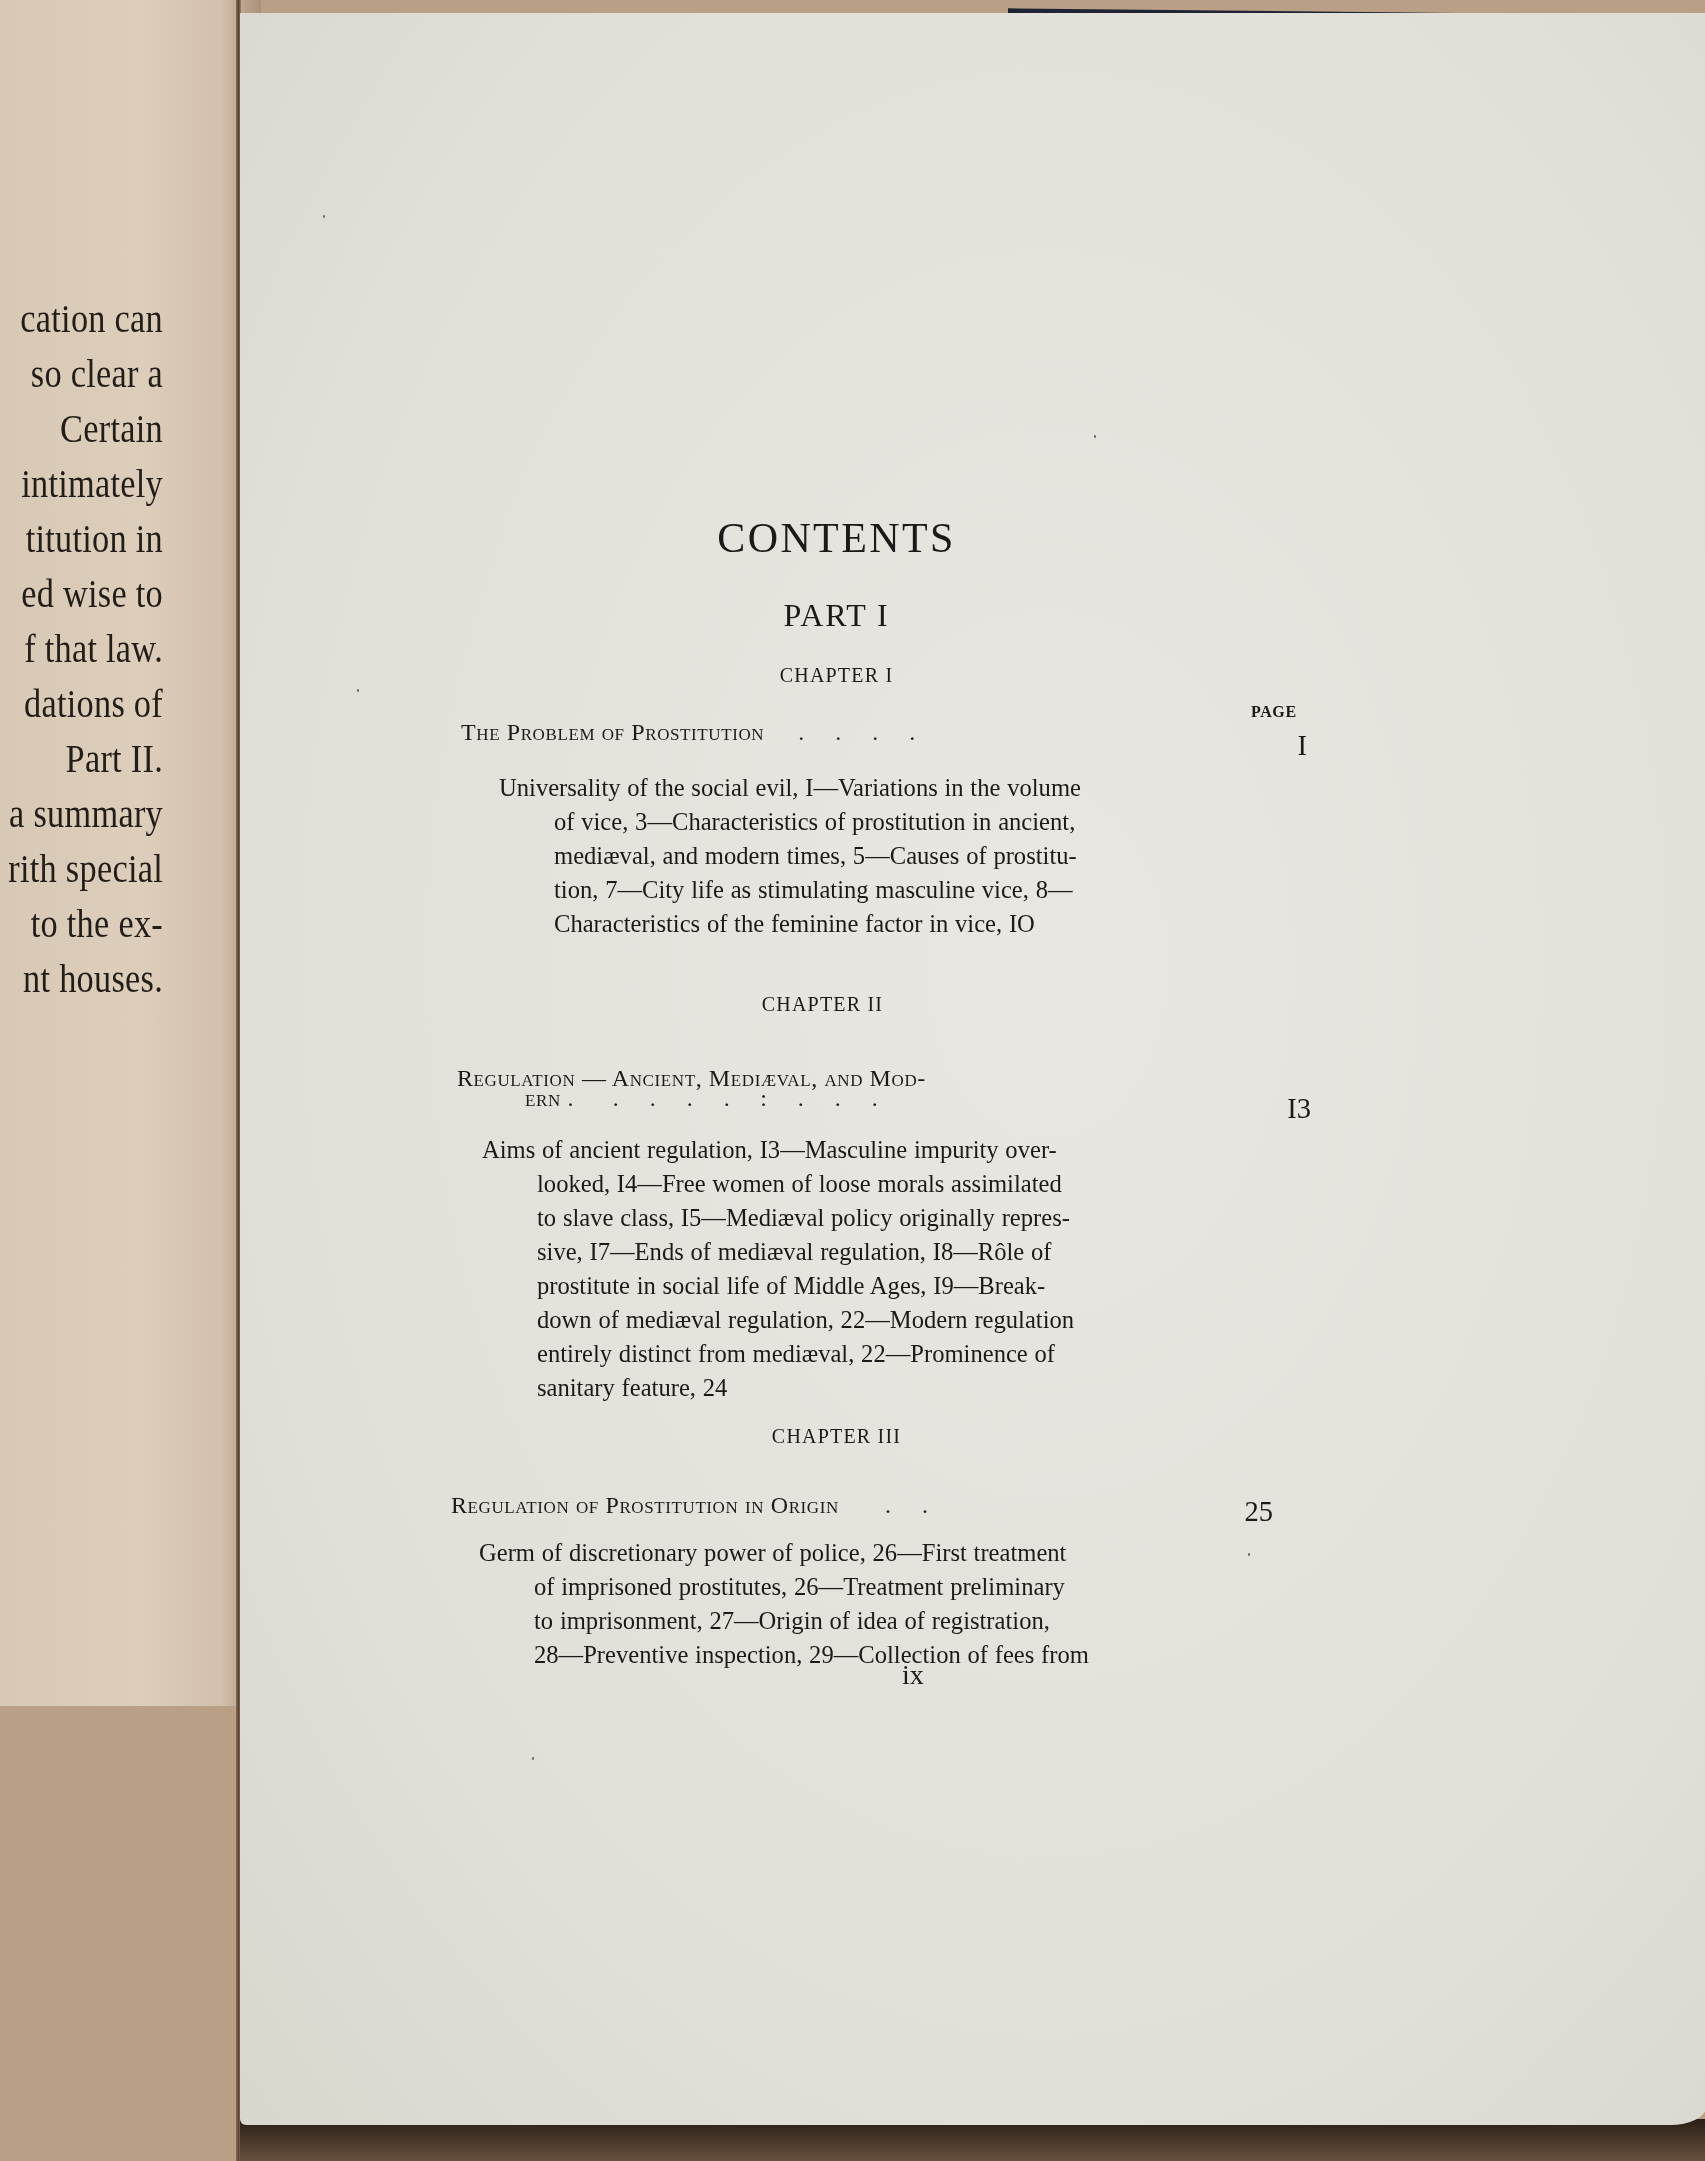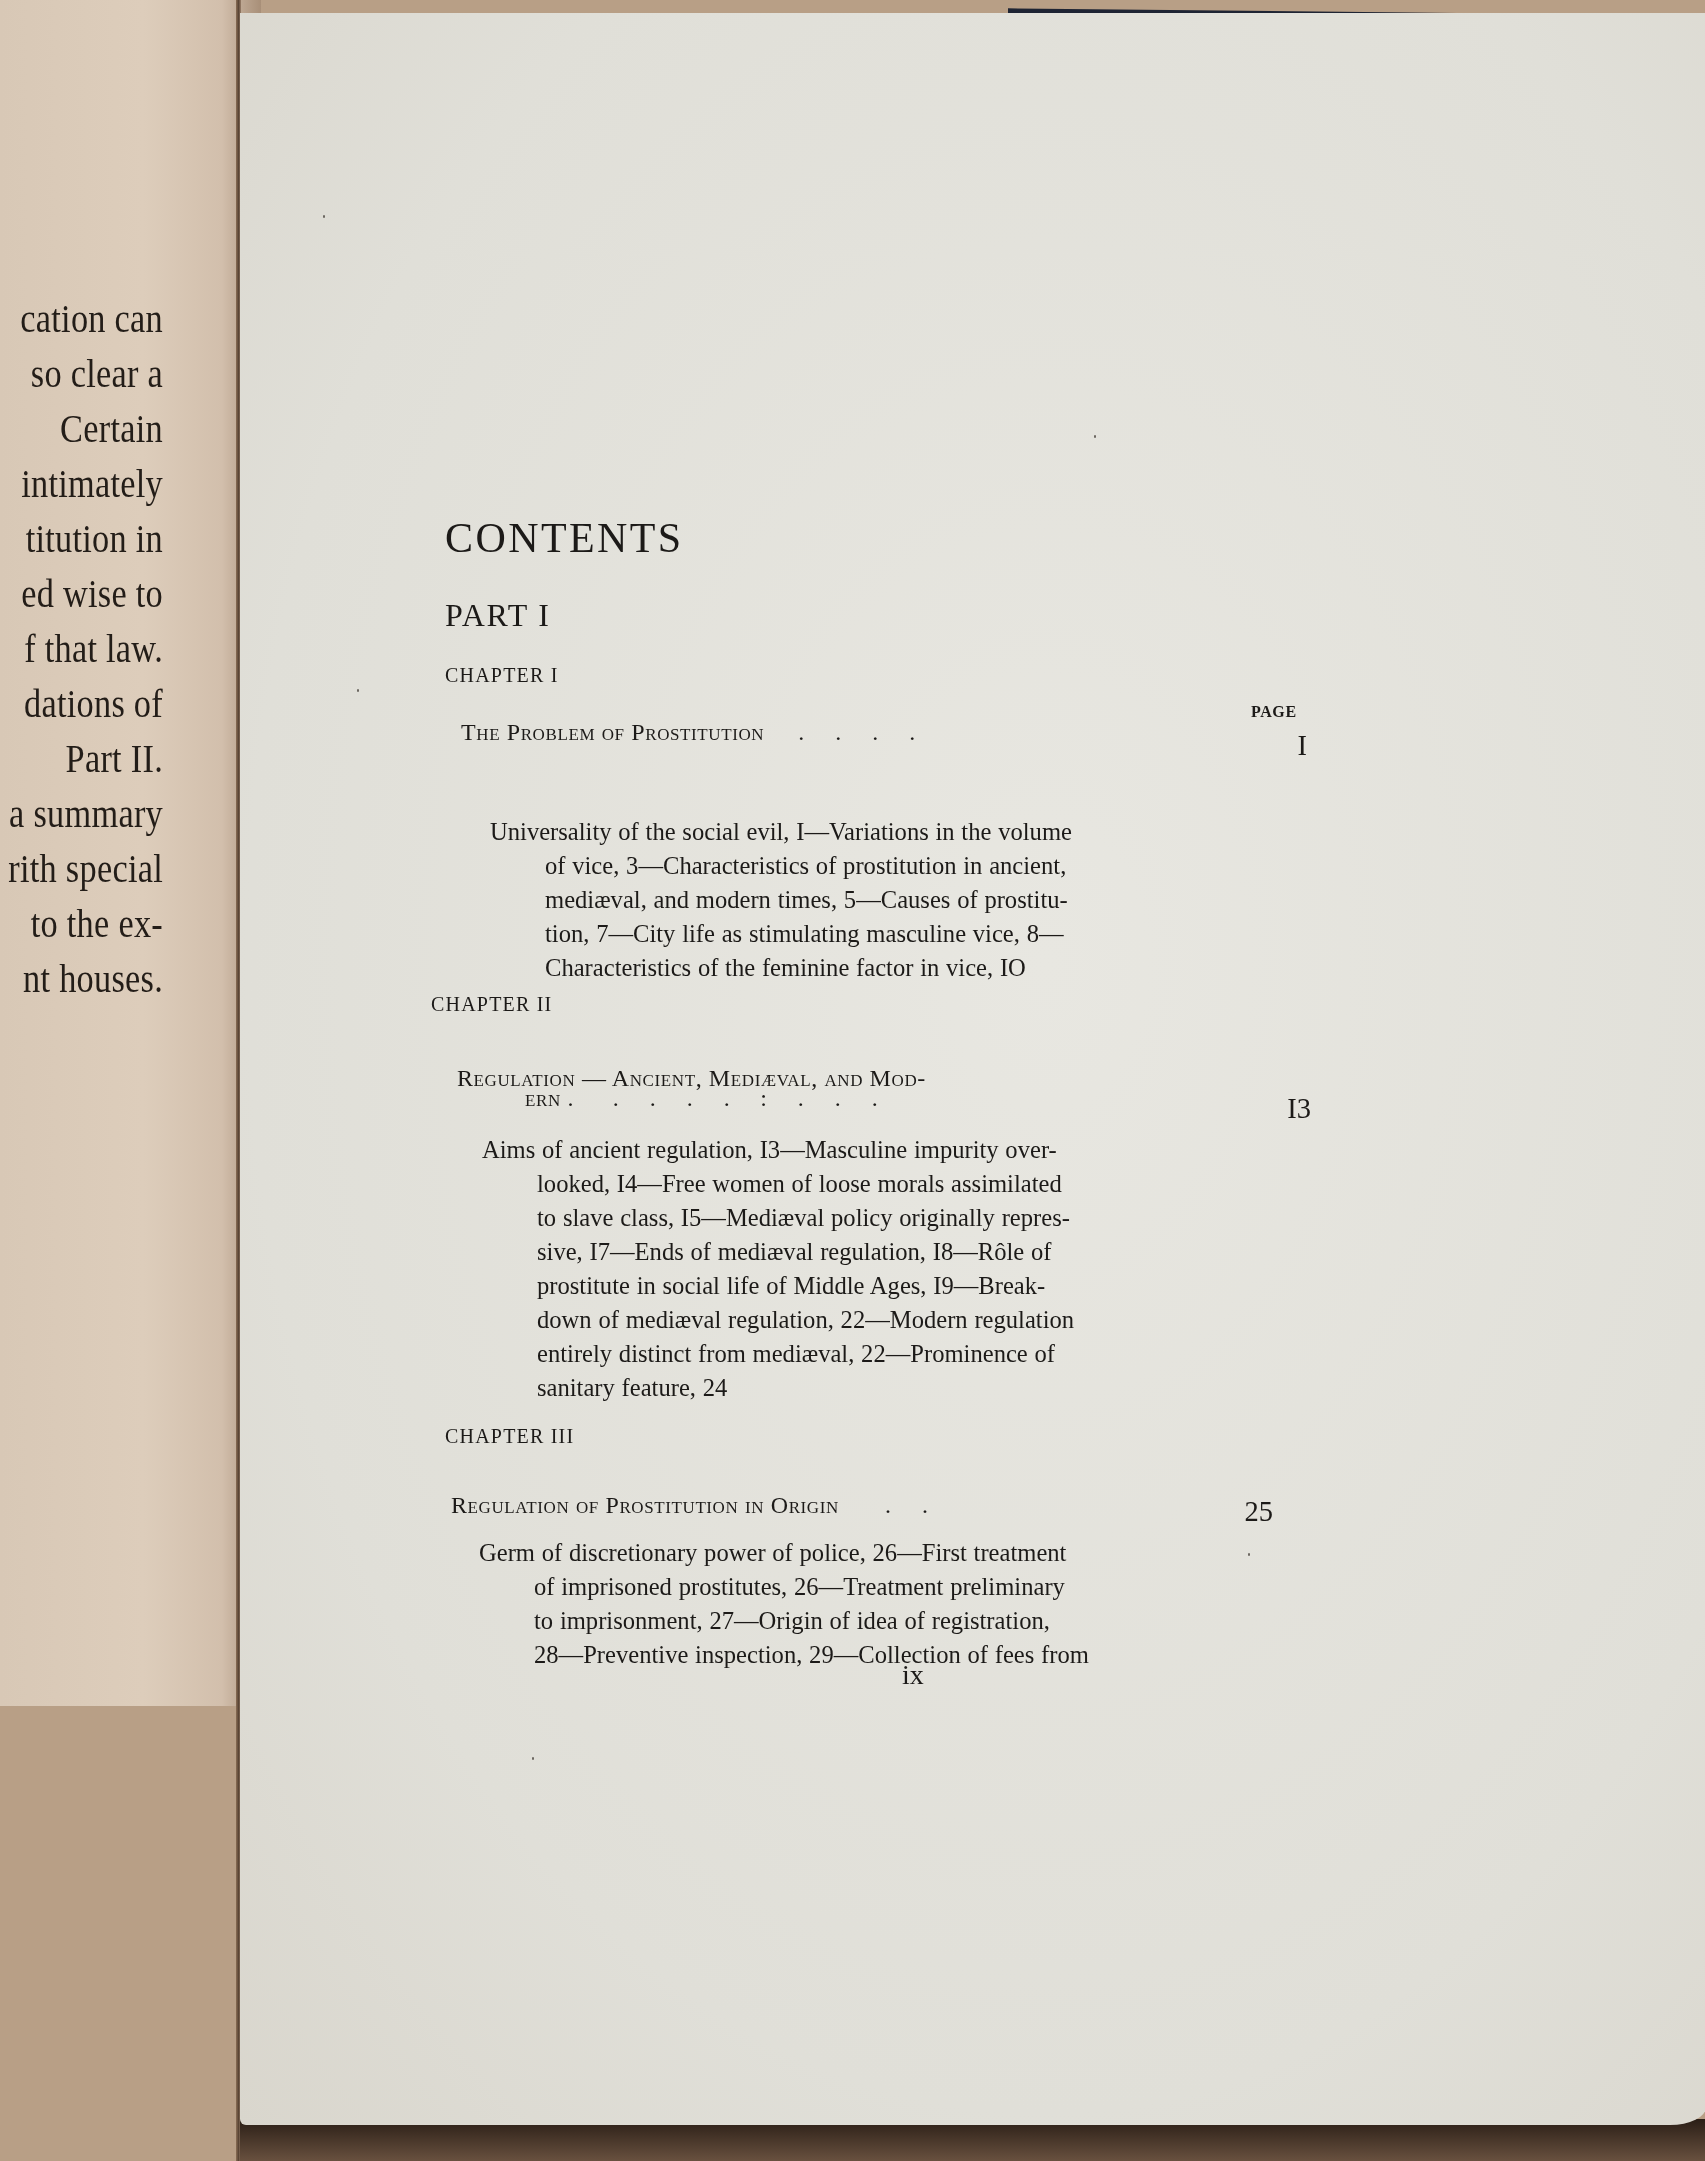--- a/index.html
+++ b/index.html
@@ -33,21 +33,21 @@
   }
   .cover-edge {
     position:absolute; left:1008px; top:12px; width:697px; height:21.4px;
     background:#1e2433; transform:skewY(0.6deg);
   }
   .bottom-shadow {
     position:absolute; left:240px; top:2119px; width:1466px; height:43px;
     background:linear-gradient(180deg,#2a1e16,#6a5240);
   }
   .content { position:absolute; left:0; top:0; width:100%; height:100%; }
-  .center { position:absolute; left:445px; width:783px; }
+  .center { position:absolute; left:445px; width:783px; text-align:center; }
   .title { top:501px; font-size:42px; letter-spacing:2.4px; }
   .part { top:584px; font-size:32px; letter-spacing:1.8px; }
   .chap-heading { font-size:20px; letter-spacing:1.2px; }
   .page-col-label {
     position:absolute; left:1250px; top:703px; font-size:16px; font-weight:bold; letter-spacing:0.6px;
   }
   .entry-title {
     position:absolute; font-size:24px; white-space:nowrap; letter-spacing:0.6px;
   }
   .sc { font-variant:small-caps; }
@@ -98,21 +98,21 @@
     <div class="center title" style="left:205px;">CONTENTS</div>
     <div class="center part" style="left:205px;">PART I</div>
 
     <div class="center chap-heading" style="left:205px;top:651px;">CHAPTER I</div>
     <div class="page-col-label" style="left:1011px;top:690px;">PAGE</div>
     <div class="entry-title" style="left:221px;top:706px;">
       <span class="sc">The Problem of Prostitution</span>
       <span class="leaders" style="margin-left:12px;"><span>.</span><span>.</span><span>.</span><span>.</span></span>
     </div>
     <div class="page-num" style="left:1020px;top:717px;">I</div>
-    <div class="summary" style="left:305px;top:758px;width:913px;margin-top:44px;">
+    <div class="summary" style="left:314px;top:758px;width:913px;">
       <div class="first">Universality of the social evil, I—Variations in the volume</div>
       <div>of vice, 3—Characteristics of prostitution in ancient,</div>
       <div>mediæval, and modern times, 5—Causes of prostitu-</div>
       <div>tion, 7—City life as stimulating masculine vice, 8—</div>
       <div style="text-align:left;">Characteristics of the feminine factor in vice, IO</div>
     </div>
 
     <div class="center chap-heading" style="left:191px;top:956px;margin-top:24px;">CHAPTER II</div>
     <div class="entry-title" style="left:217px;top:1052px;">
       <span class="sc">Regulation — Ancient, Mediæval, and Mod-</span>

